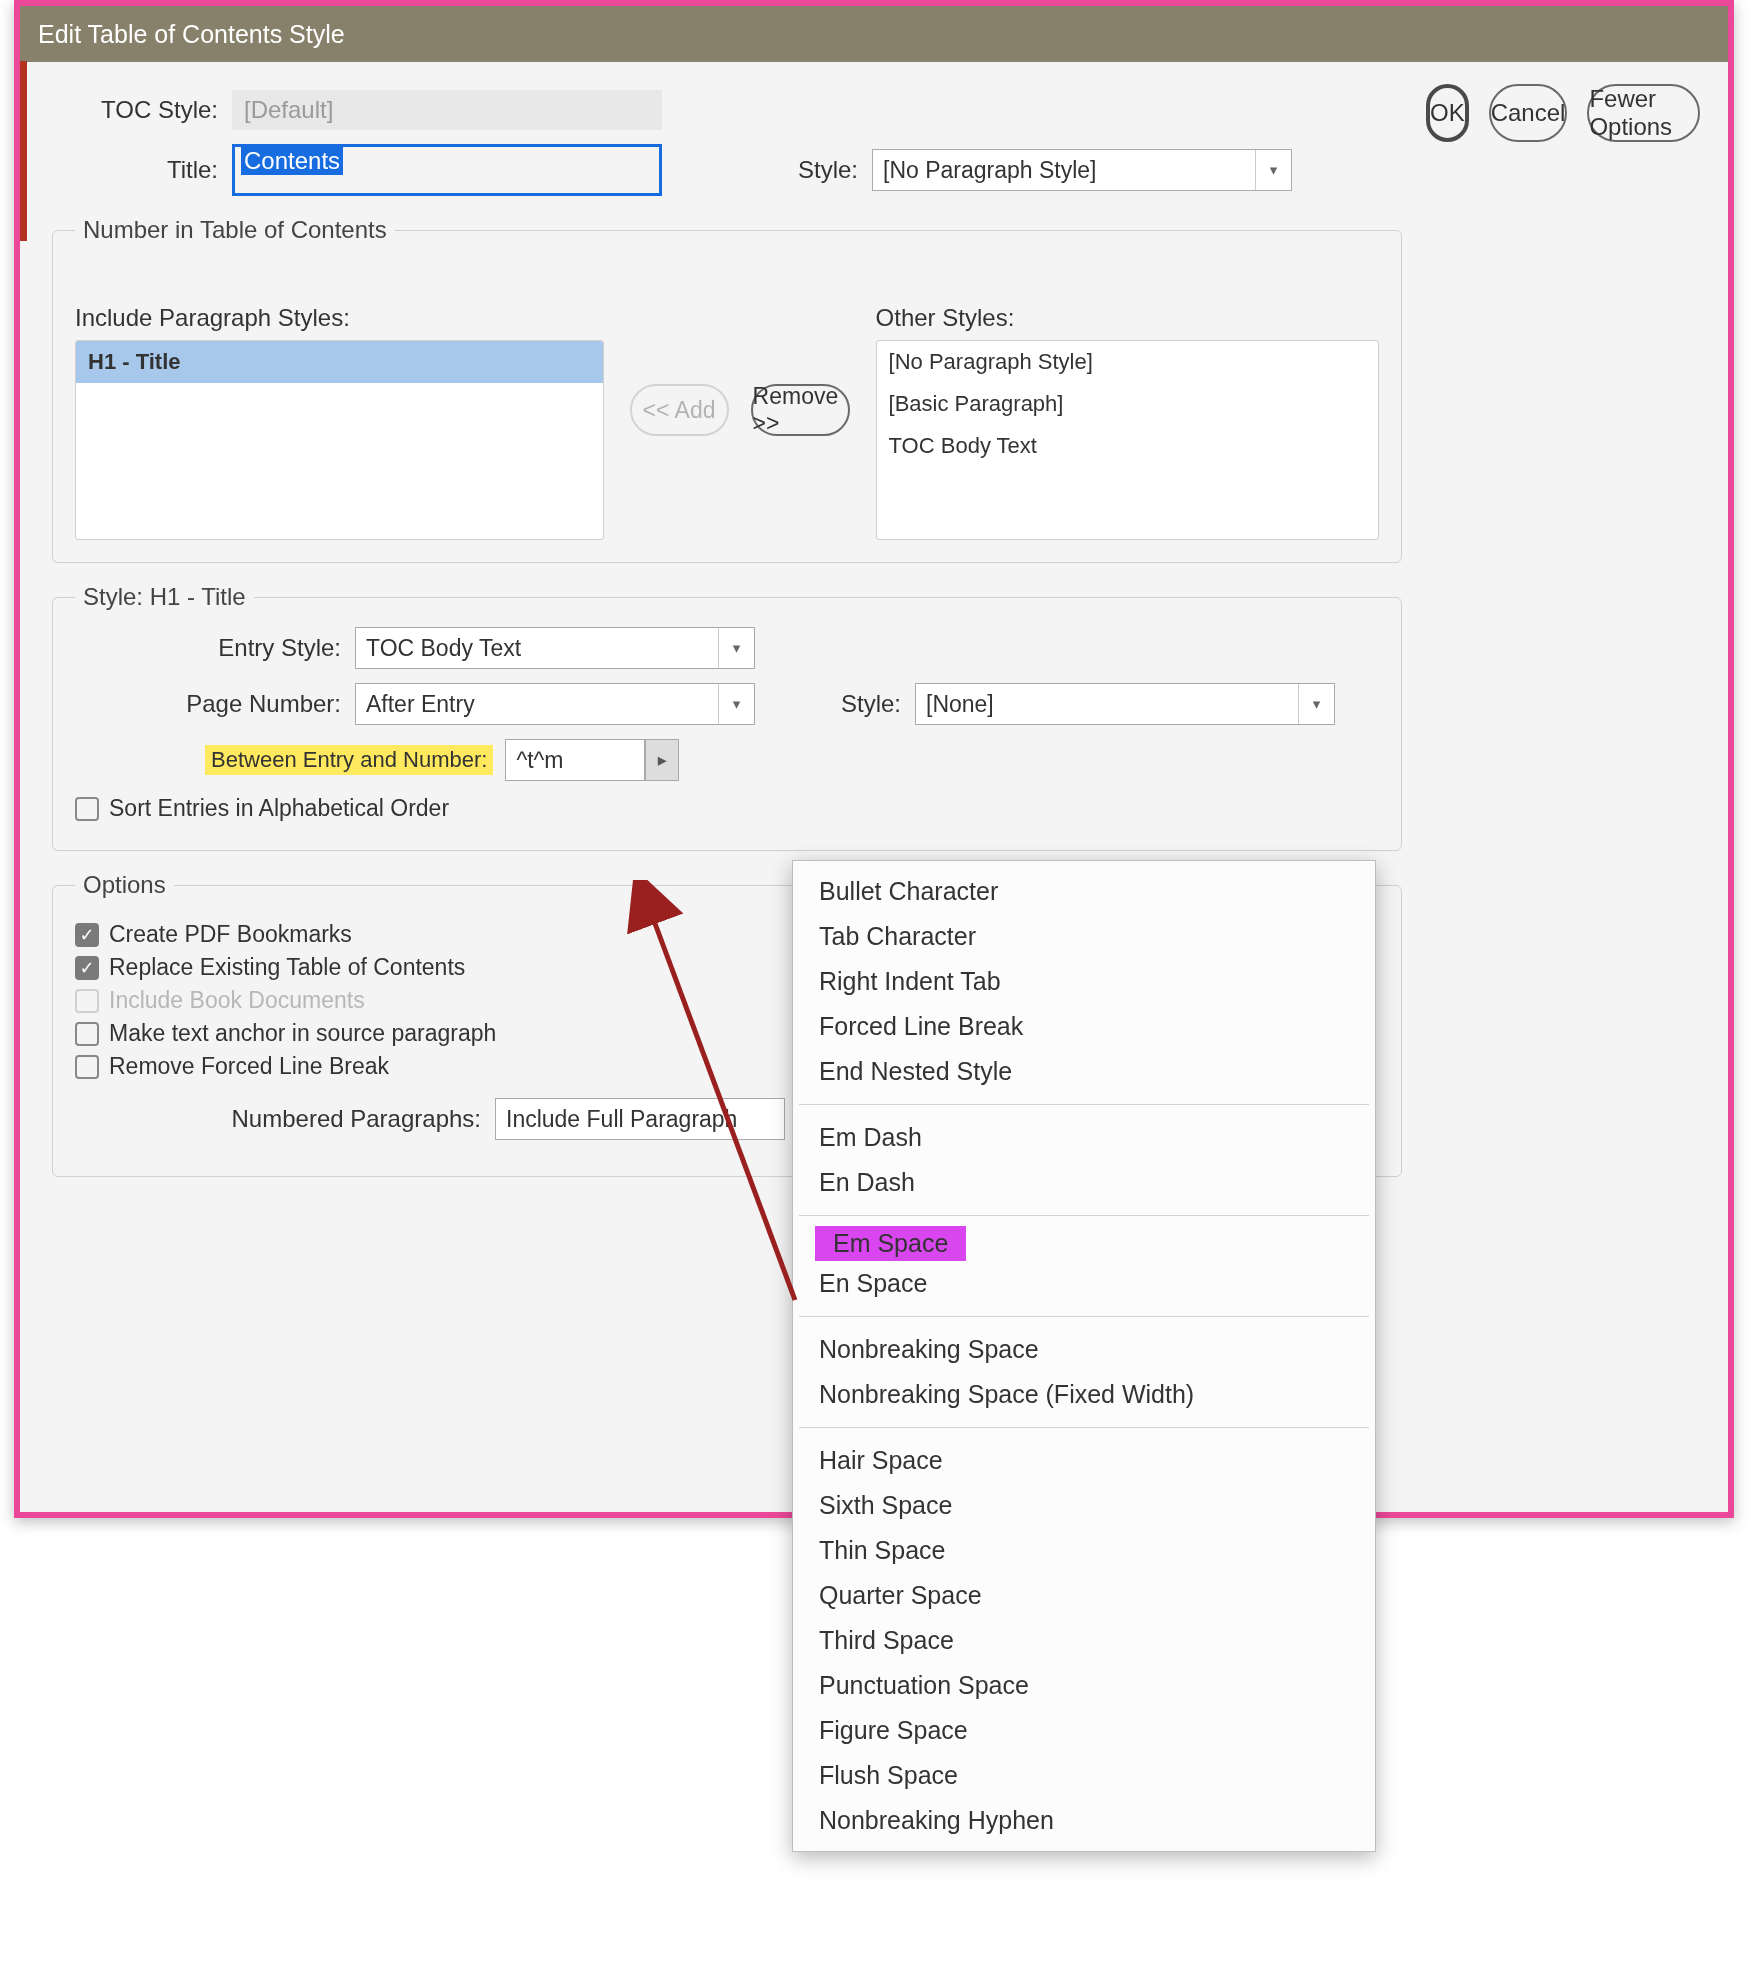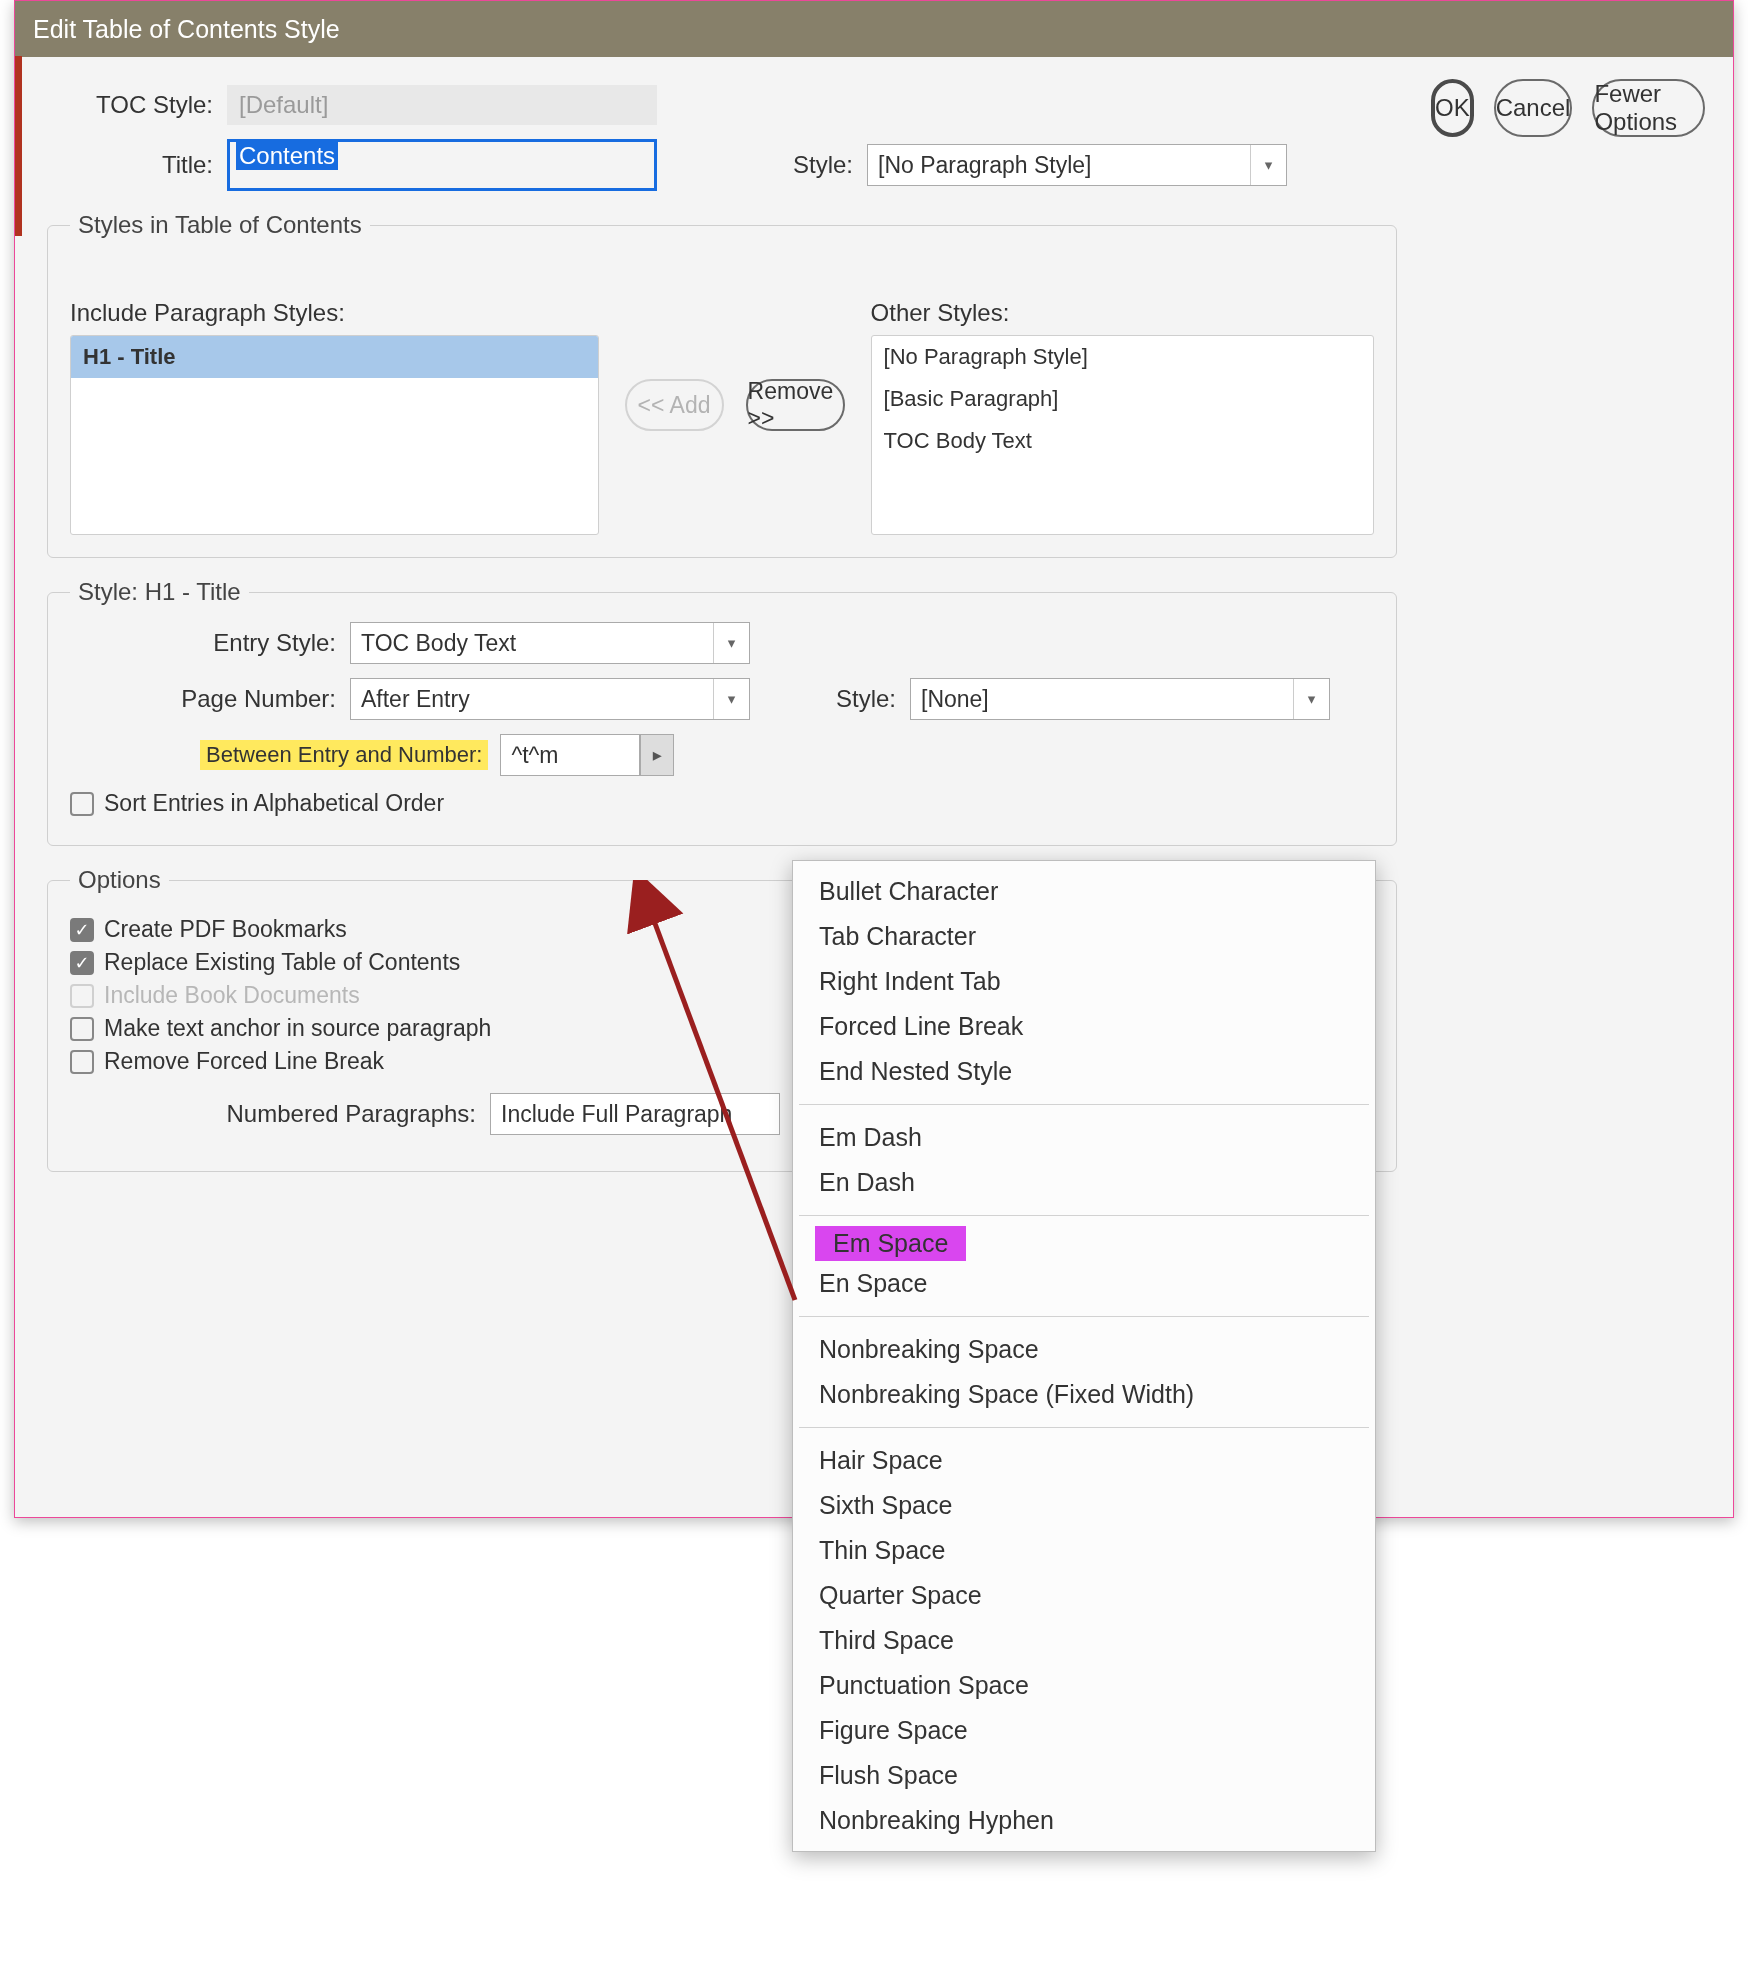--- a/index.html
+++ b/index.html
@@ -12,21 +12,21 @@
     height: 1978px;
     position: relative;
     color: #333;
   }
   .dialog {
     position: absolute;
     top: 0; left: 14px;
     width: 1720px;
     height: 1518px;
     background: #f4f4f4;
-    border: 1px solid #ec4899;
+    border: 6px solid #ec4899;
     box-shadow: 0 4px 14px rgba(0,0,0,0.25);
   }
   .titlebar {
     height: 56px;
     background: #87806a;
     color: #fff;
     display: flex;
     align-items: center;
     padding: 0 18px;
     font-size: 25px;
@@ -222,21 +222,21 @@
         </div>
         <div style="width:110px"></div>
         <div class="form-label" style="width:100px">Style:</div>
         <div class="dropdown" style="width:420px">
           <span>[No Paragraph Style]</span>
           <span class="chev">▾</span>
         </div>
       </div>
 
       <fieldset class="group">
-        <legend>Styles in Table of Contents</legend>
+        <legend>Number in Table of Contents</legend>
         <div class="two-cols">
           <div class="col" style="flex:1.05">
             <div class="sub-head">Include Paragraph Styles:</div>
             <div class="list-box">
               <div class="list-item selected">H1 - Title</div>
             </div>
           </div>
           <div class="mid-btns" style="width:220px;flex:none">
             <div class="pill-btn disabled">&lt;&lt; Add</div>
             <div class="pill-btn">Remove &gt;&gt;</div>

